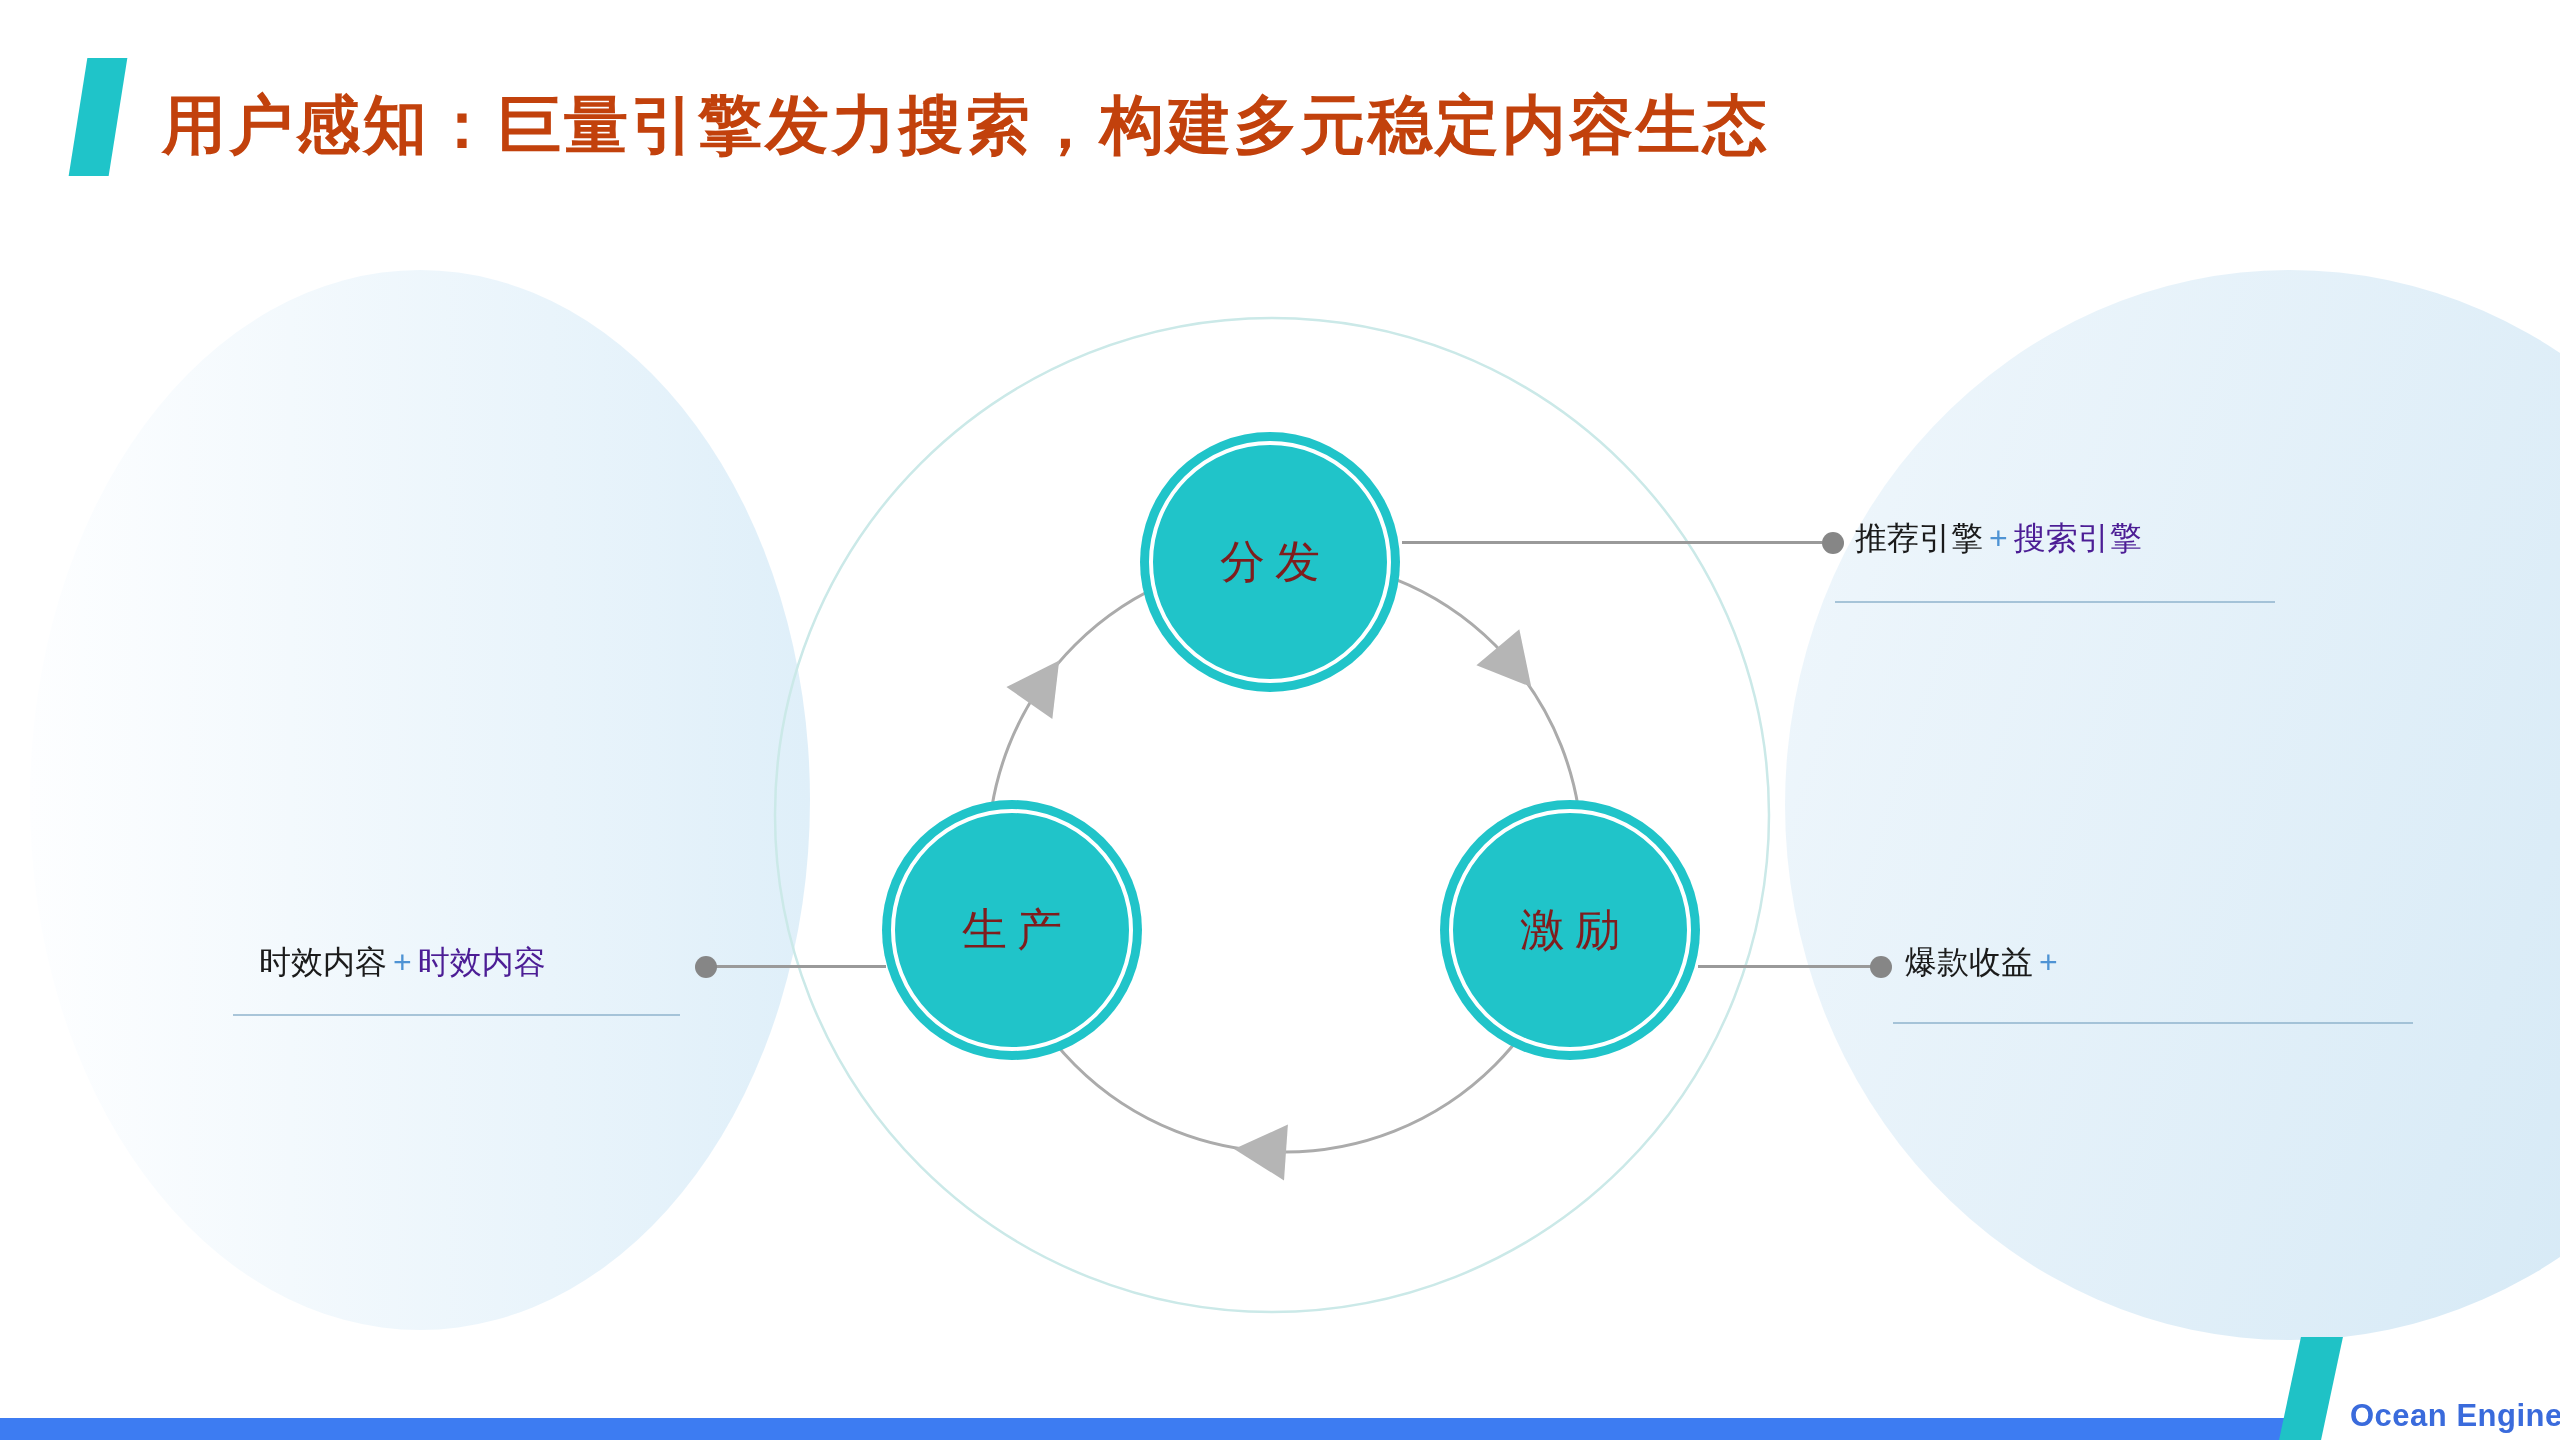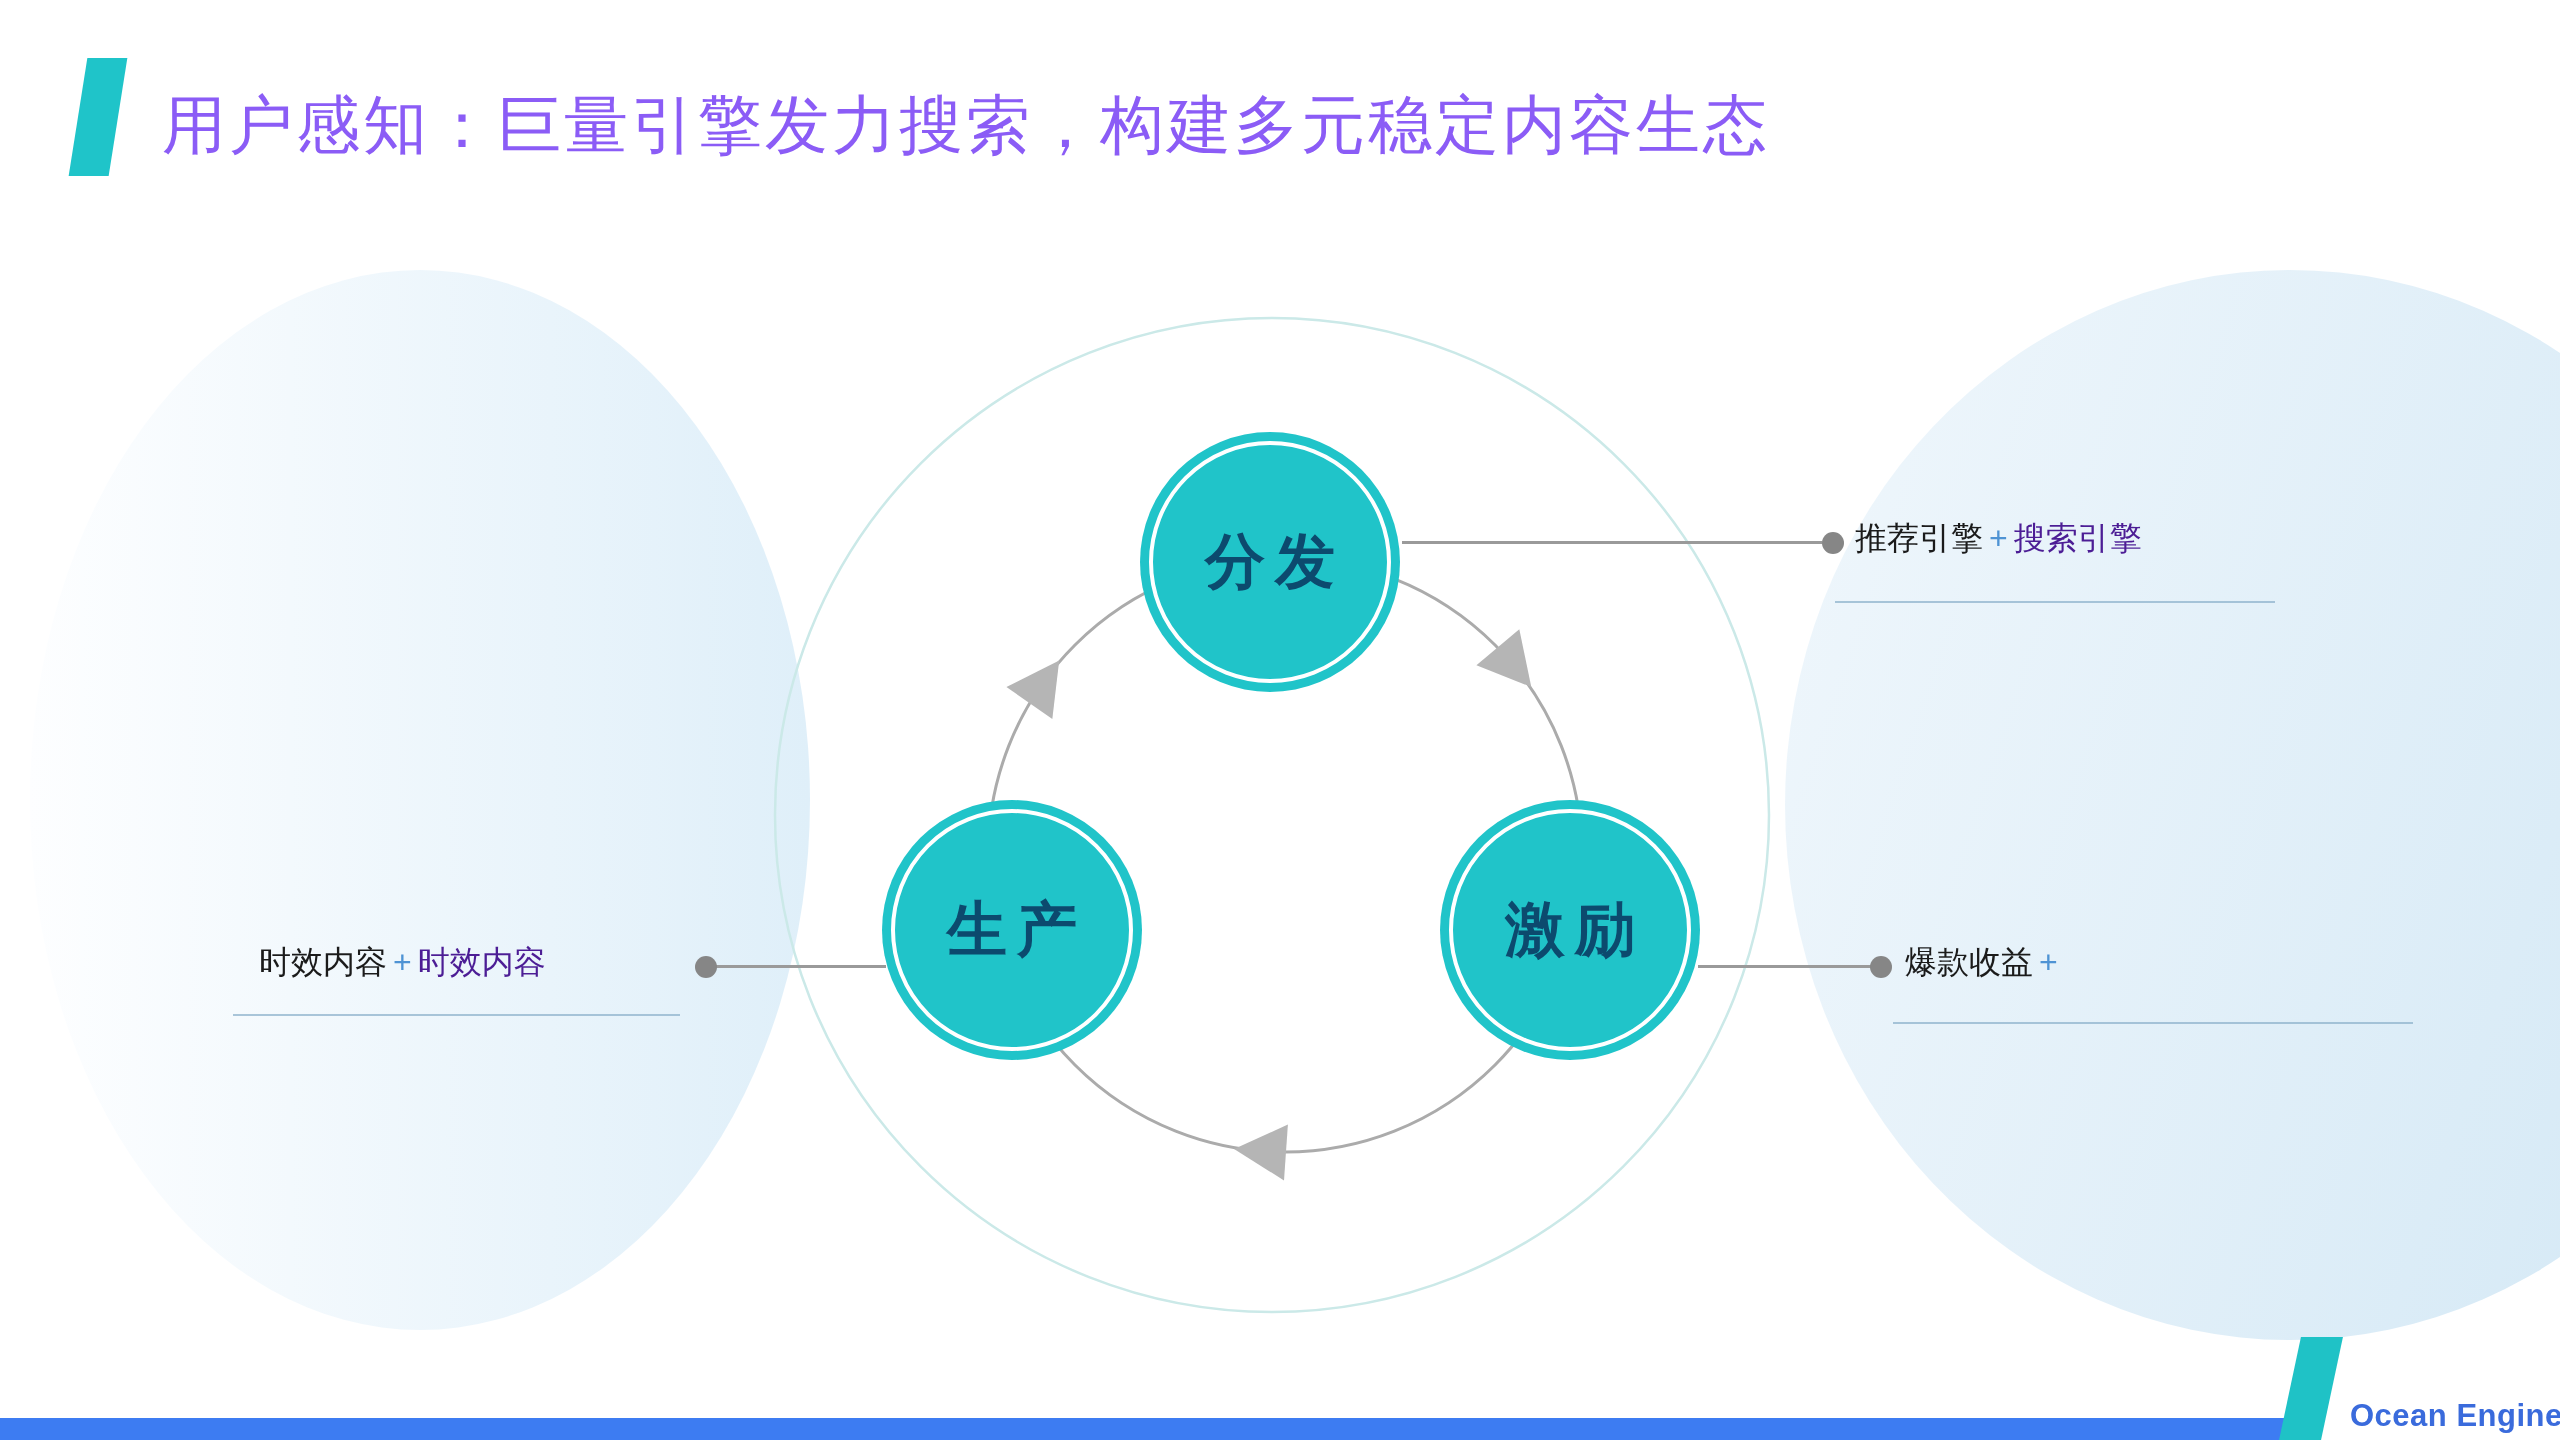--- a/index.html
+++ b/index.html
@@ -22,23 +22,23 @@
     position: absolute;
     left: 78px; top: 58px;
     width: 40px; height: 118px;
     background: #1FC4C9;
     transform: skewX(-9deg);
   }
   .page-title {
     position: absolute;
     left: 162px; top: 82px;
     font-size: 64px;
-    font-weight: 400;
+    font-weight: 700;
     letter-spacing: 3px;
-    color: #8b5cf6;
+    color: #c2410c;
     white-space: nowrap;
   }
 
   
   .node {
     position: absolute;
     width: 260px; height: 260px;
     border-radius: 50%;
     background: #20C4C9;
   }
@@ -47,23 +47,23 @@
     inset: 9px;
     border: 4px solid #ffffff;
     border-radius: 50%;
   }
   .node-label {
     position: absolute;
     inset: 0;
     display: flex;
     align-items: center;
     justify-content: center;
-    font-size: 60px;
-    font-weight: 700;
-    color: #0c4a6e;
+    font-size: 45px;
+    font-weight: 400;
+    color: #7f1d1d;
     letter-spacing: 10px;
     padding-left: 10px;
   }
   .node-distribute { left: 1140px; top: 432px; }
   .node-produce    { left: 882px;  top: 800px; }
   .node-incentive  { left: 1440px; top: 800px; }
 
   
   .connector-line {
     position: absolute;

